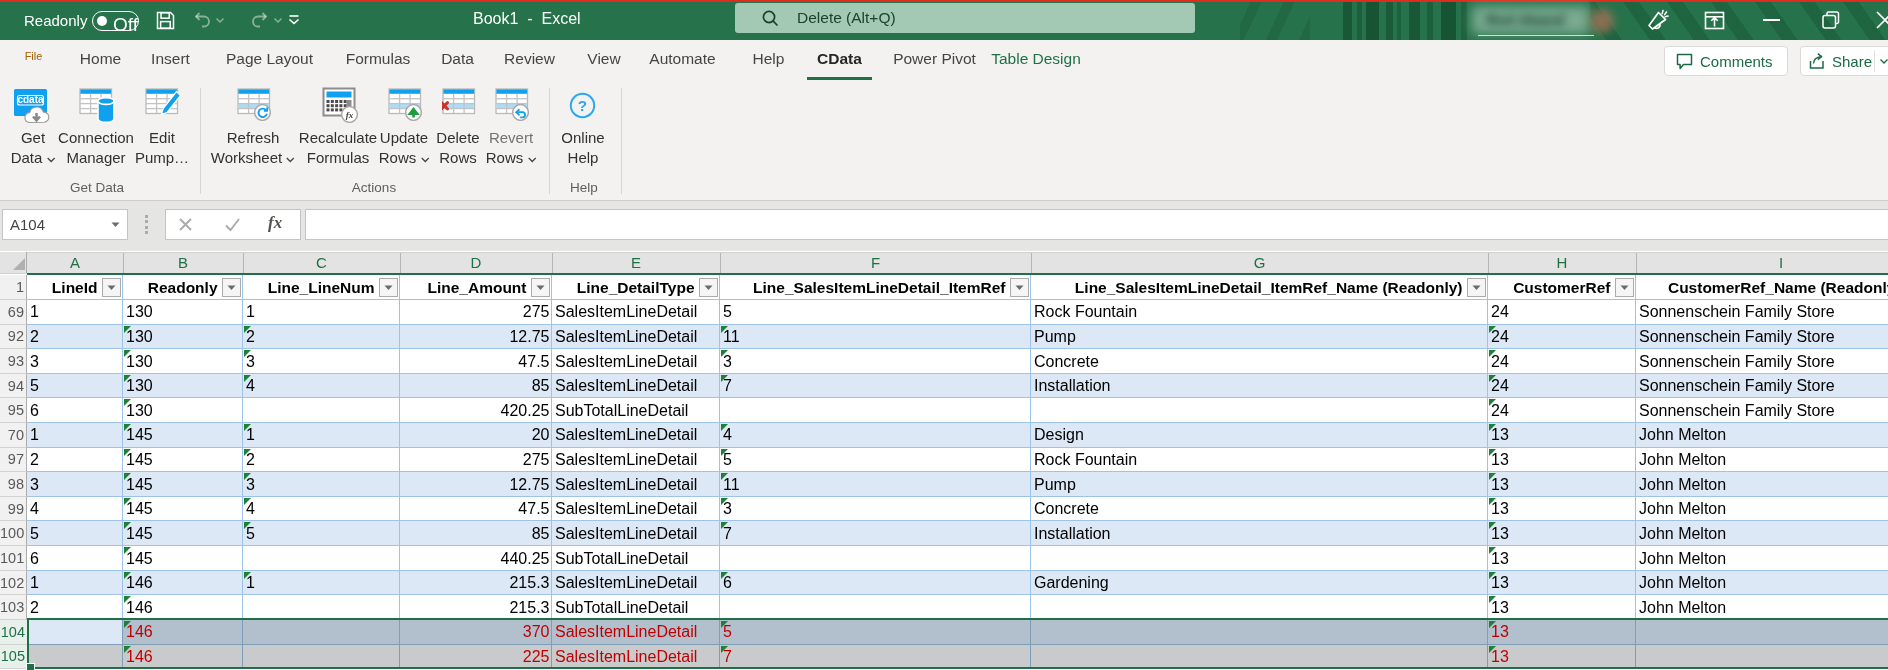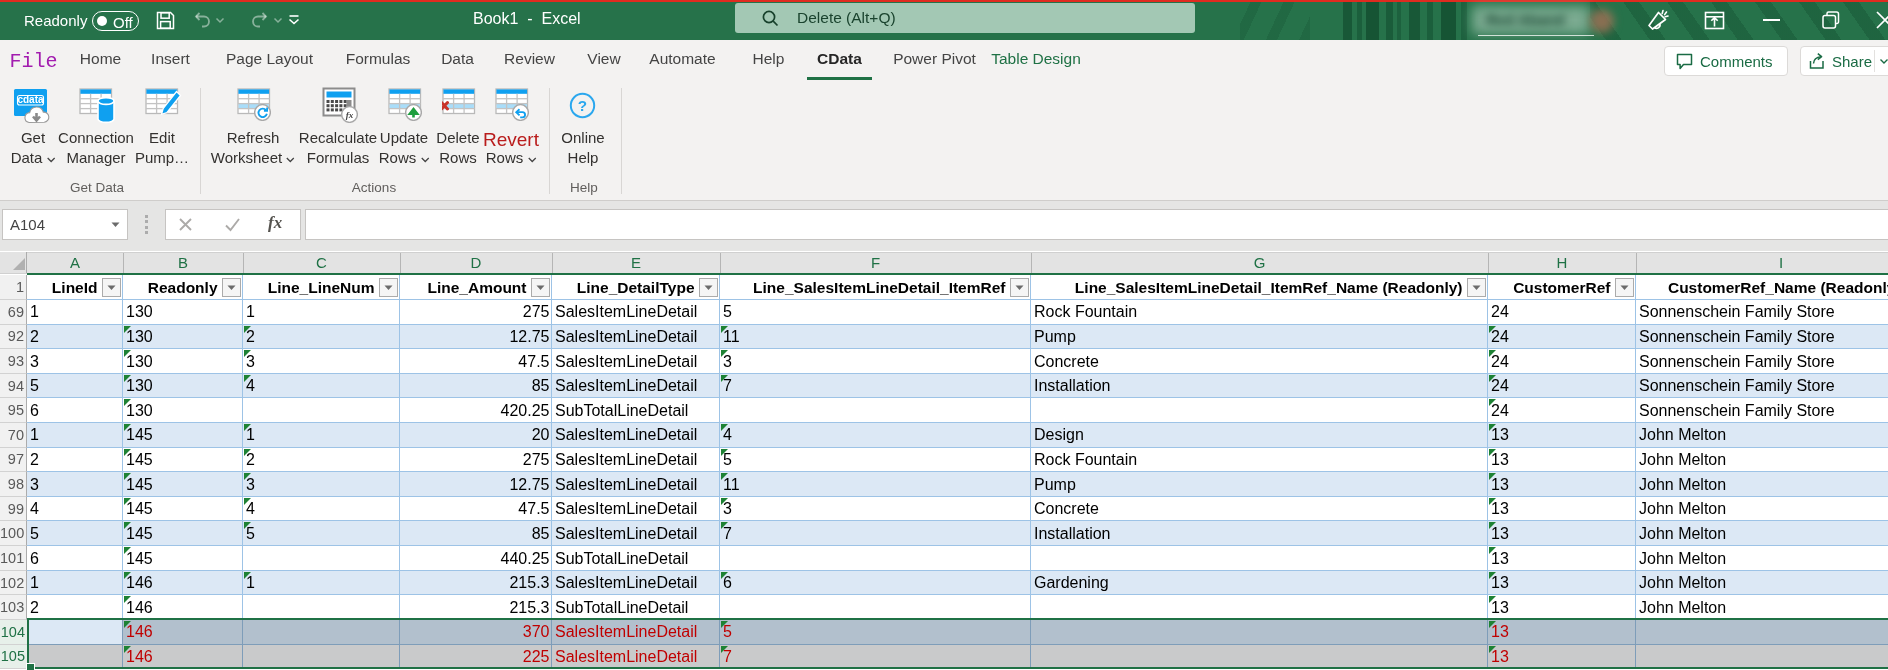--- a/index.html
+++ b/index.html
@@ -17,21 +17,21 @@
 <div class="abs" style="left:66px;top:0;width:11px;height:40px;background:rgba(10,61,35,0.5);left:1409px;"></div>
 <div class="abs" style="left:84px;top:0;width:6px;height:40px;background:rgba(10,61,35,0.35);left:1427px;"></div>
 <div class="abs" style="left:98px;top:0;width:15px;height:40px;background:rgba(10,61,35,0.55);left:1441px;"></div>
 <div class="abs" style="left:118px;top:0;width:6px;height:40px;background:rgba(10,61,35,0.3);left:1461px;"></div>
 <div class="abs" style="left:1590px;top:-30px;width:340px;height:110px;background:repeating-linear-gradient(55deg,rgba(10,61,35,0.26) 0 13px,rgba(0,0,0,0) 13px 36px);"></div>
 <div class="abs" style="left:1240px;top:0px;width:70px;height:40px;background:repeating-linear-gradient(-65deg,rgba(10,61,35,0.18) 0 10px,rgba(0,0,0,0) 10px 30px);"></div>
 <div class="abs" style="left:0;top:0;width:1888px;height:2px;background:#E02B20;"></div>
 <div class="tl" style="left:24px;top:12px;font-size:15px;color:#fff;">Readonly</div>
 <div class="abs" style="left:92px;top:11px;width:47px;height:20px;border:1.5px solid #fff;border-radius:10px;"></div>
 <div class="abs" style="left:97px;top:16px;width:10px;height:10px;border-radius:50%;background:#fff;"></div>
-<div class="tl" style="left:113px;top:14px;font-size:15px;color:#fff;">Off</div>
+<div class="tl" style="left:113px;top:14px;font-size:19px;color:#fff;">Off</div>
 <svg class="abs" style="left:155px;top:10px;" width="21" height="21" viewBox="0 0 21 21">
 <path d="M2.5 2.5 h13 l3 3 v13 h-16 z" fill="none" stroke="#fff" stroke-width="1.5"></path>
 <rect x="6" y="2.8" width="8.2" height="5.4" fill="none" stroke="#fff" stroke-width="1.5"></rect>
 <rect x="5.6" y="11.6" width="9.6" height="6.6" fill="none" stroke="#fff" stroke-width="1.5"></rect>
 </svg>
 <svg class="abs" style="left:193px;top:11px;" width="18" height="18" viewBox="0 0 18 18">
 <path d="M3 5.5 h8 a5 5 0 0 1 0 10 h-2" fill="none" stroke="rgba(255,255,255,0.45)" stroke-width="1.8"></path>
 <path d="M6.5 2 L3 5.5 L6.5 9" fill="none" stroke="rgba(255,255,255,0.45)" stroke-width="1.8"></path>
 </svg>
 <svg class="abs" style="left:215px;top:17px;" width="10" height="7" viewBox="0 0 10 7">
@@ -72,21 +72,21 @@
 <div class="abs" style="left:1763px;top:19px;width:17px;height:1.8px;background:#fff;"></div>
 <svg class="abs" style="left:1822px;top:11px;" width="18" height="18" viewBox="0 0 18 18">
 <path d="M5 4.5 v-2 a1.5 1.5 0 0 1 1.5 -1.5 h8 a2 2 0 0 1 2 2 v8 a1.5 1.5 0 0 1 -1.5 1.5 h-2" fill="none" stroke="#fff" stroke-width="1.5"></path>
 <rect x="1" y="4.5" width="12.5" height="12.5" rx="2" fill="none" stroke="#fff" stroke-width="1.5"></rect>
 </svg>
 <svg class="abs" style="left:1876px;top:11px;" width="18" height="18" viewBox="0 0 18 18">
 <path d="M1 1 L17 17 M17 1 L1 17" stroke="#fff" stroke-width="1.7"></path>
     </svg>
 </div>
 <div class="abs" style="left:0;top:40px;width:1888px;height:40px;background:#F3F2F1;"></div>
-<div class="tl" style="left:33.5px;top:50px;transform:translateX(-50%);font-size:20px;font-weight:400;color:#a21caf;font-family:Liberation Mono, monospace;">File</div>
+<div class="tl" style="left:33.5px;top:50px;transform:translateX(-50%);font-size:11px;font-weight:400;color:#a16207;">File</div>
 <div class="tl" style="left:100.5px;top:50px;transform:translateX(-50%);font-size:15.5px;font-weight:400;color:#444444;">Home</div>
 <div class="tl" style="left:170.5px;top:50px;transform:translateX(-50%);font-size:15.5px;font-weight:400;color:#444444;">Insert</div>
 <div class="tl" style="left:269.5px;top:50px;transform:translateX(-50%);font-size:15.5px;font-weight:400;color:#444444;">Page Layout</div>
 <div class="tl" style="left:378px;top:50px;transform:translateX(-50%);font-size:15.5px;font-weight:400;color:#444444;">Formulas</div>
 <div class="tl" style="left:457.5px;top:50px;transform:translateX(-50%);font-size:15.5px;font-weight:400;color:#444444;">Data</div>
 <div class="tl" style="left:529.5px;top:50px;transform:translateX(-50%);font-size:15.5px;font-weight:400;color:#444444;">Review</div>
 <div class="tl" style="left:604px;top:50px;transform:translateX(-50%);font-size:15.5px;font-weight:400;color:#444444;">View</div>
 <div class="tl" style="left:682.5px;top:50px;transform:translateX(-50%);font-size:15.5px;font-weight:400;color:#444444;">Automate</div>
 <div class="tl" style="left:768.5px;top:50px;transform:translateX(-50%);font-size:15.5px;font-weight:400;color:#444444;">Help</div>
 <div class="tl" style="left:839.5px;top:50px;transform:translateX(-50%);font-size:15.5px;font-weight:700;color:#262626;">CData</div>
@@ -242,21 +242,21 @@
     <path d="M22.1 5.8 V25.2" stroke="#C3C3C3" stroke-width="1.3"></path>
     <path d="M1 10.7 H32.5" stroke="#C3C3C3" stroke-width="1.3"></path>
     <path d="M1 15.6 H32.5" stroke="#C3C3C3" stroke-width="1.3"></path>
     <path d="M1 20.6 H32.5" stroke="#C3C3C3" stroke-width="1.3"></path>
   </svg>
 <svg class="abs" style="left:512px;top:104px;" width="17" height="17" viewBox="0 0 26 26">
     <circle cx="13" cy="13" r="12" fill="#fff" stroke="#A8A8A8" stroke-width="2.2"></circle>
     <path d="M7 12.5 h9 a4 4 0 0 1 0 8 h-3.5" fill="none" stroke="#0FA0F0" stroke-width="2.8"></path>
     <path d="M11.5 8 L6.5 12.5 L11.5 17.5" fill="none" stroke="#0FA0F0" stroke-width="2.8"></path>
   </svg>
-<div class="tl" style="left:511px;top:129px;transform:translateX(-50%);font-size:19px;color:#b91c1c;">Revert</div>
+<div class="tl" style="left:511px;top:129px;transform:translateX(-50%);font-size:15px;color:#737373;">Revert</div>
 <div class="tl" style="left:511px;top:149px;transform:translateX(-50%);font-size:15px;color:#33312F;">Rows<svg style="margin-left:4px;" width="9" height="6" viewBox="0 0 9 6">
       <path d="M1 1 L4.5 4.5 L8 1" fill="none" stroke="#444" stroke-width="1.3"></path>
     </svg></div>
 <svg class="abs" style="left:569px;top:92px;" width="27" height="27" viewBox="0 0 30 30">
 <circle cx="15" cy="15" r="13" fill="none" stroke="#2AA7EE" stroke-width="2.2"></circle>
 <text x="15" y="21" font-size="17" font-weight="bold" text-anchor="middle" fill="#2AA7EE" font-family="Liberation Sans">?</text>
 </svg>
 <div class="tl" style="left:583px;top:129px;transform:translateX(-50%);font-size:15px;color:#33312F;">Online</div>
 <div class="tl" style="left:583px;top:149px;transform:translateX(-50%);font-size:15px;color:#33312F;">Help</div>
 <div class="abs" style="left:0;top:201px;width:1888px;height:50px;background:#E5E5E4;"></div>

